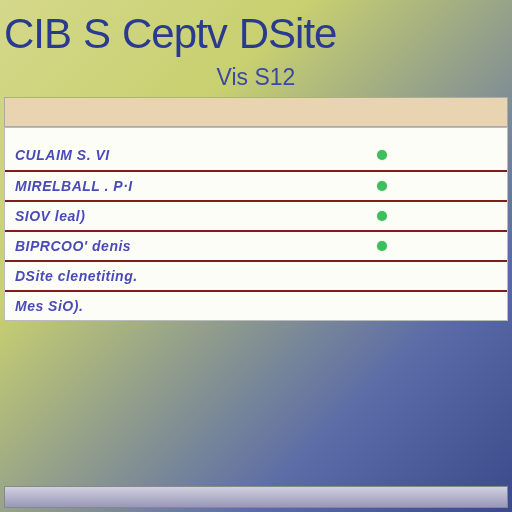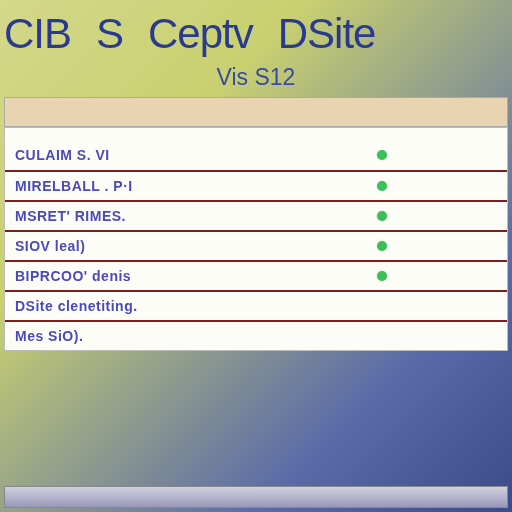--- a/index.html
+++ b/index.html
@@ -8,39 +8,40 @@
     font-family: Arial, "Helvetica Neue", sans-serif;
     background: linear-gradient(135deg, #d4d88a 0%, #c8d070 30%, #5a6ba8 75%, #3a4a8a 100%);
   }
   .app {
     position: relative;
     width: 100%;
     height: 100%;
   }
   .title-line {
     display: flex;
-    gap: 25px;
+    gap: 12px;
     padding: 10px 19px 0 4px;
     font-size: 42px;
     font-weight: 400;
     color: #2a3a90;
     letter-spacing: -1px;
     white-space: nowrap;
     overflow: hidden;
   }
   .title-line .seg { display: inline-block; }
   .subtitle {
     text-align: center;
     font-size: 23px;
     color: #3a4aa0;
     padding: 6px 0 6px 0;
     font-weight: 400;
   }
   .card-wrap {
     padding: 0 0 0 0;
+    font-style: italic;
   }
   .header-bar {
     height: 30px;
     background: #e8d4b0;
     border: 1px solid #aaa;
     margin: 0 4px;
   }
   .content-panel {
     background: #fdfdf8;
     border: 1px solid #bbb;
@@ -110,26 +111,20 @@
         </div>
       </div>
 
       <div class="row">
         <div class="label">MIRELBALL . P·I</div>
         <div class="dot-cell">
           <span class="dot"></span>
         </div>
       </div>
 
-      <div class="row">
-        <div class="label">MSRET' RIMES.</div>
-        <div class="dot-cell">
-          <span class="dot"></span>
-        </div>
-      </div>
 
       <div class="row">
         <div class="label">SIOV leal)</div>
         <div class="dot-cell">
           <span class="dot"></span>
         </div>
       </div>
 
       <div class="row">
         <div class="label">BIPRCOO' denis</div>

